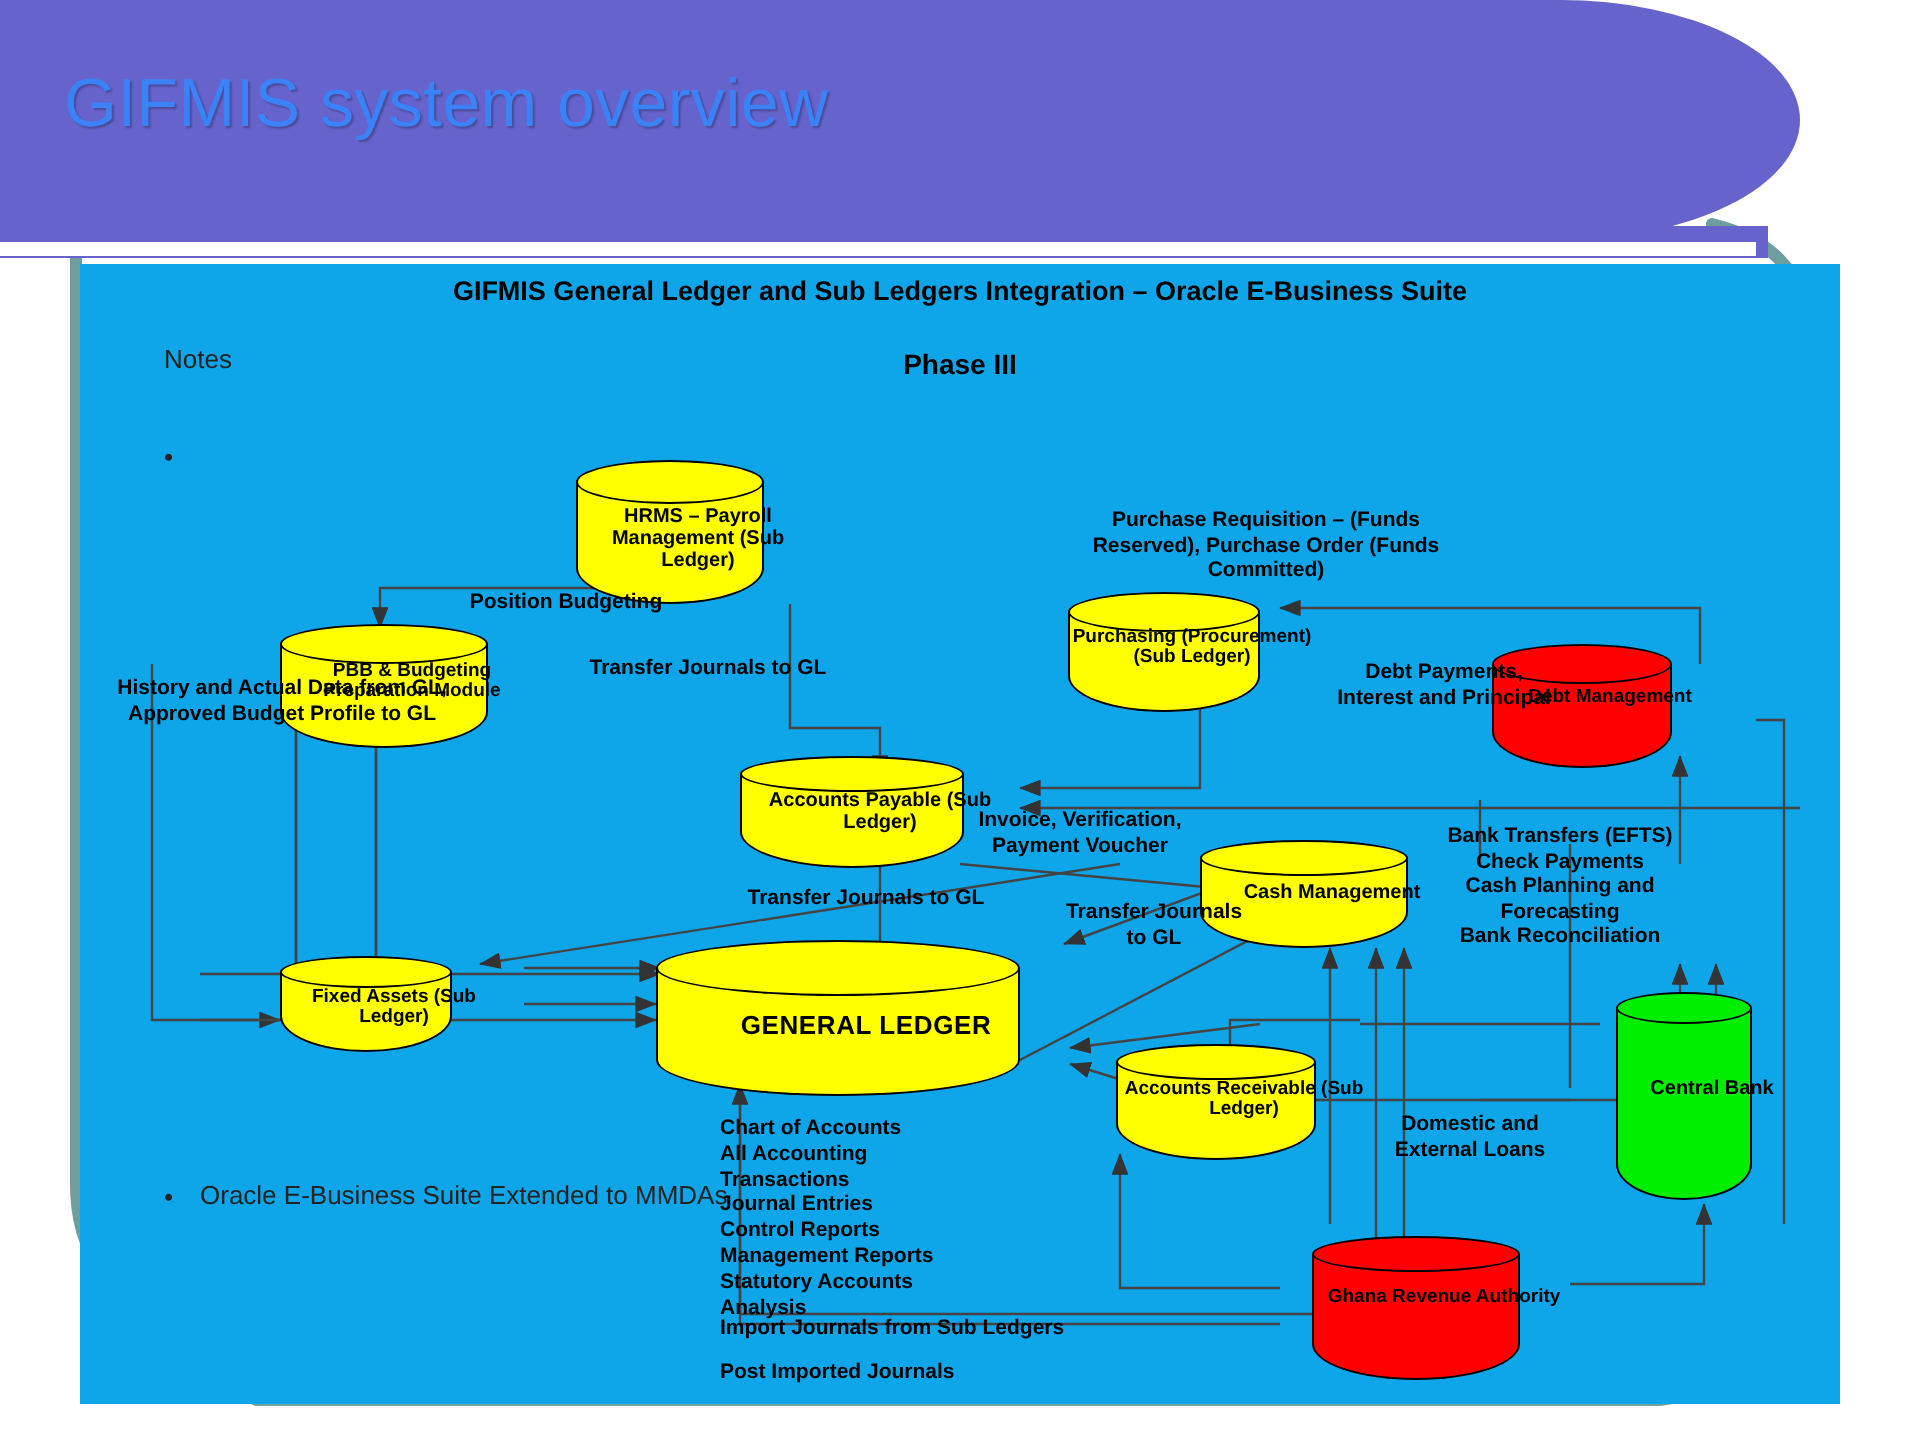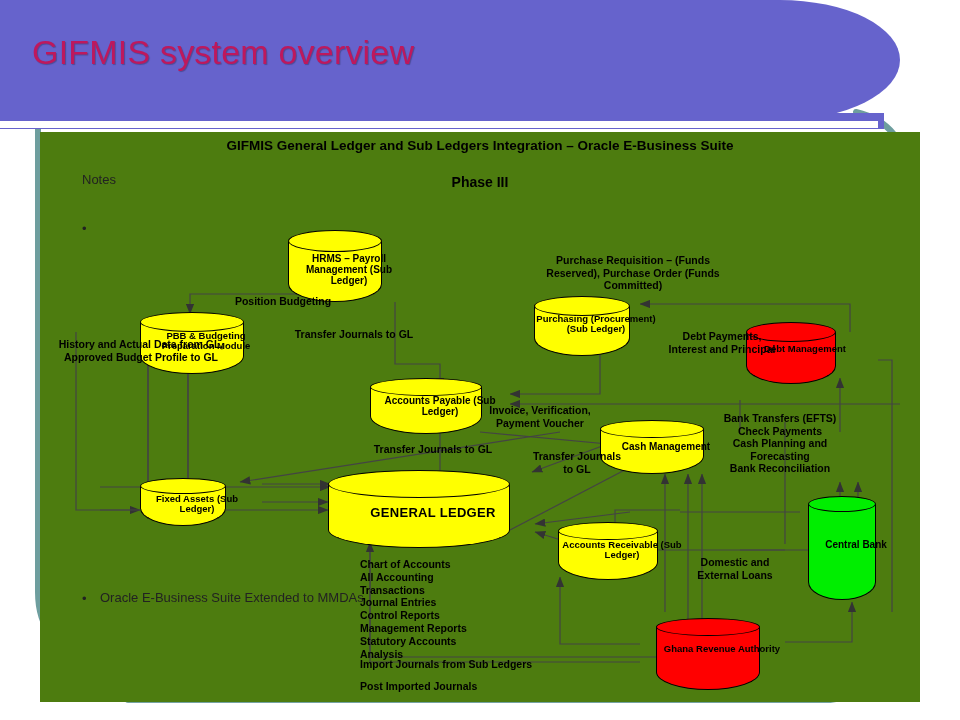--- a/index.html
+++ b/index.html
@@ -20,30 +20,30 @@
     border-bottom-right-radius:120px 60px;
   }
   .header-rule{
     position:absolute;left:0;top:121px;width:878px;height:7px;background:#ffffff;
   }
   .header-underband{
     position:absolute;left:0;top:113px;width:884px;height:16px;background:#6663cc;
   }
   .slide-title{
     position:absolute;left:32px;top:33px;
-    font-size:34px;color:#be185d;letter-spacing:.2px;font-weight:400;
+    font-size:34px;color:#3b82f6;letter-spacing:.2px;font-weight:400;
     font-family:"Liberation Sans", sans-serif;
     text-shadow:1px 1px 1px rgba(0,0,0,.25);
     white-space:nowrap;
   }
 
   
   #diagram{
     position:absolute;left:40px;top:132px;width:880px;height:570px;
-    background:#4d7c0f;
+    background:#0ea5e9;
   }
   .dg{position:absolute;left:0;top:0;width:880px;height:570px;}
 
   .dtitle{
     position:absolute;width:100%;text-align:center;
     font-weight:bold;color:#000;font-size:13.5px;
     font-family:"Liberation Sans", sans-serif;
   }
   #diag-title{top:6px;}
   #diag-phase{top:42px;font-size:14px;}

